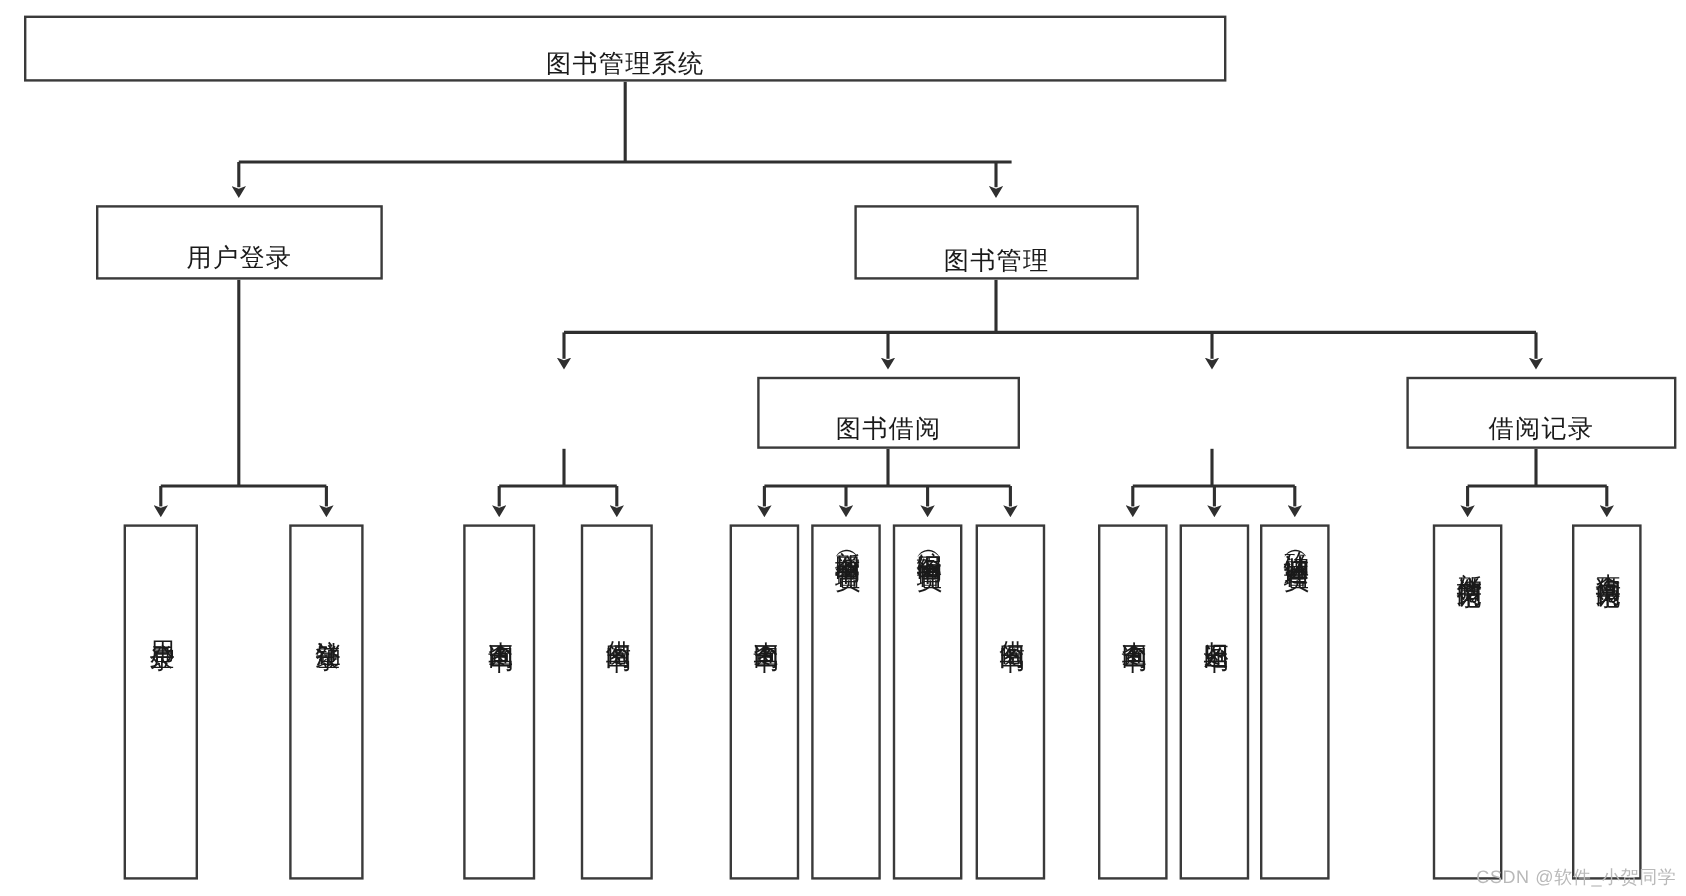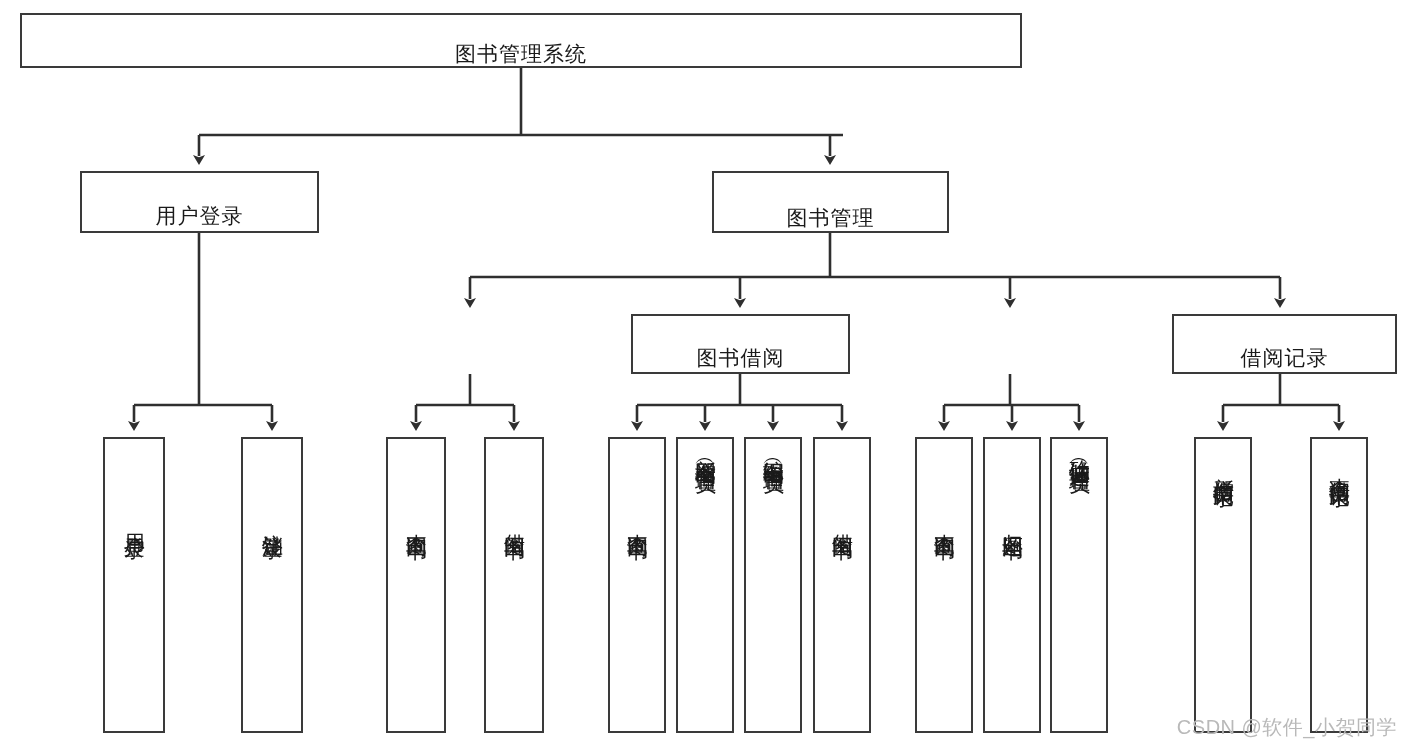--- a/index.html
+++ b/index.html
@@ -66,21 +66,21 @@
   .leaf.align-mid .node-label {
     margin-top: 78px;
   }
   .leaf.align-upper .node-label {
     margin-top: 22px;
   }
   .watermark {
     position: absolute;
     right: 8px;
     bottom: 6px;
-    font-size: 20px;
+    font-size: 15px;
     color: #b9b9b9;
     letter-spacing: 0.5px;
     white-space: nowrap;
     font-family: "Liberation Sans", "DejaVu Sans", sans-serif;
   }
 </style>
 </head>
 <body>
 
 <div id="canvas">

